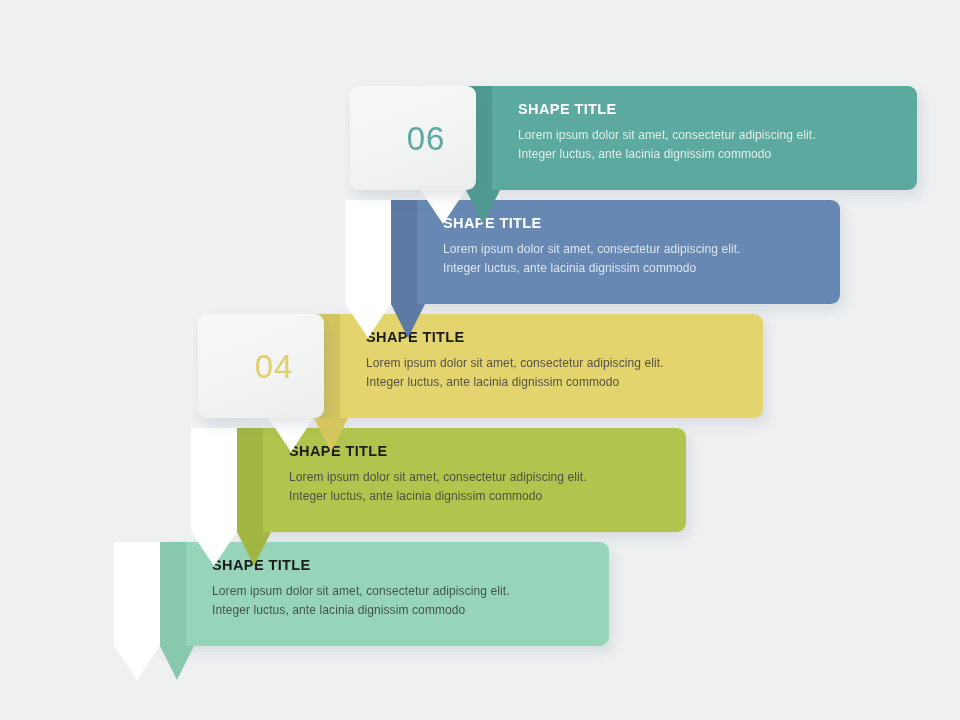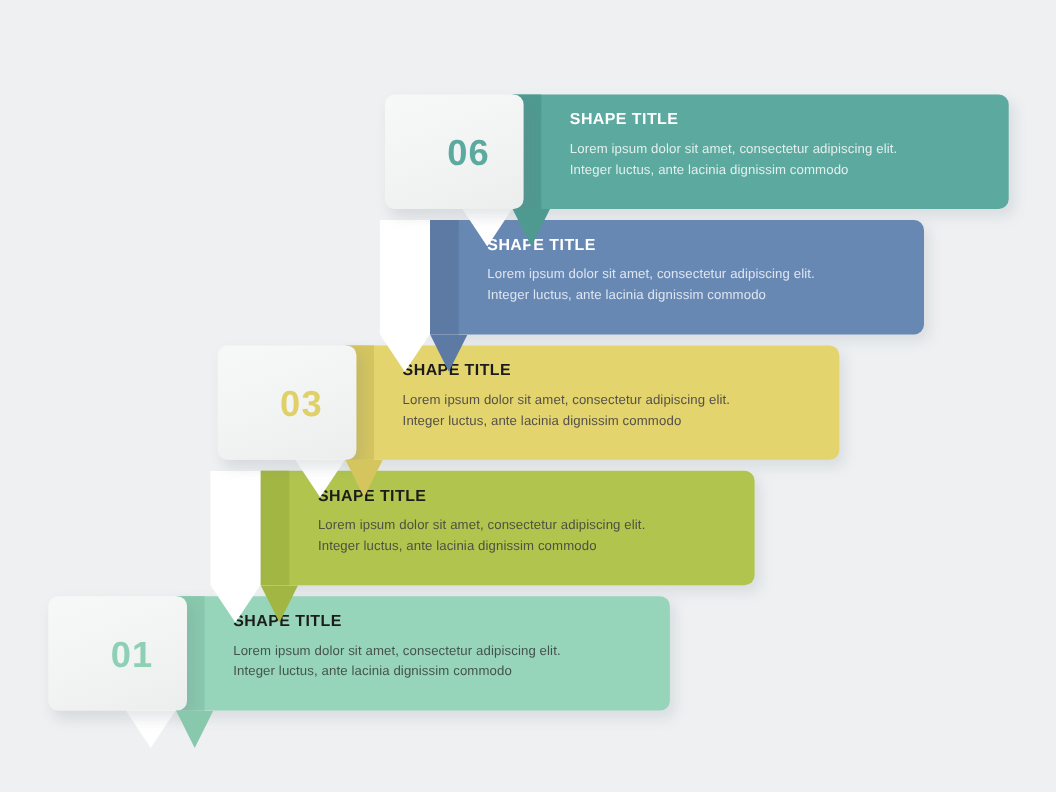--- a/index.html
+++ b/index.html
@@ -41,21 +41,21 @@
     box-shadow: 5px 7px 13px rgba(120, 130, 140, .20);
     display: flex;
     align-items: center;
     justify-content: center;
     box-sizing: border-box;
     padding-left: 26px;
     z-index: 3;
   }
   .num {
     font-size: 33px;
-    font-weight: bold;
+    font-weight: normal;
     letter-spacing: 1px;
     line-height: 1;
     user-select: none;
   }
 
   
   .ribbon {
     position: absolute;
     top: 0;
     width: 46px;
@@ -164,21 +164,21 @@
           <div class="title" style="color: rgb(28, 28, 28);">SHAPE TITLE</div>
           <div class="desc" style="color: rgb(85, 81, 74);">
             <span>Lorem ipsum dolor sit amet, consectetur adipiscing elit.</span>
             <span>Integer luctus, ante lacinia dignissim commodo</span>
           </div>
         </div>
       </div>
       <div class="tail" style="left: 116px; background: rgb(212, 197, 95);"></div>
       <div class="ribbon" style="left: 70px;"></div>
       <div class="num-card">
-        <div class="num" style="color: rgb(224, 208, 106);">03</div>
+        <div class="num" style="color: rgb(224, 208, 106);">04</div>
       </div>
     </div>
     <div class="row" style="left: 121px; top: 428px; width: 565px;">
       <div class="panel" style="left: 116px; width: 449px; background: rgb(176, 196, 78);">
         <div class="fold" style="background: rgb(162, 182, 68);"></div>
         <div class="panel-body">
           <div class="title" style="color: rgb(28, 28, 28);">SHAPE TITLE</div>
           <div class="desc" style="color: rgb(78, 82, 65);">
             <span>Lorem ipsum dolor sit amet, consectetur adipiscing elit.</span>
             <span>Integer luctus, ante lacinia dignissim commodo</span>
@@ -194,17 +194,14 @@
         <div class="panel-body">
           <div class="title" style="color: rgb(28, 28, 28);">SHAPE TITLE</div>
           <div class="desc" style="color: rgb(68, 84, 77);">
             <span>Lorem ipsum dolor sit amet, consectetur adipiscing elit.</span>
             <span>Integer luctus, ante lacinia dignissim commodo</span>
           </div>
         </div>
       </div>
       <div class="tail" style="left: 116px; background: rgb(136, 201, 174);"></div>
       <div class="ribbon" style="left: 70px;"></div>
-      <div class="num-card">
-        <div class="num" style="color: rgb(142, 208, 181);">01</div>
-      </div>
     </div>
   </div>
 
 </body></html>

